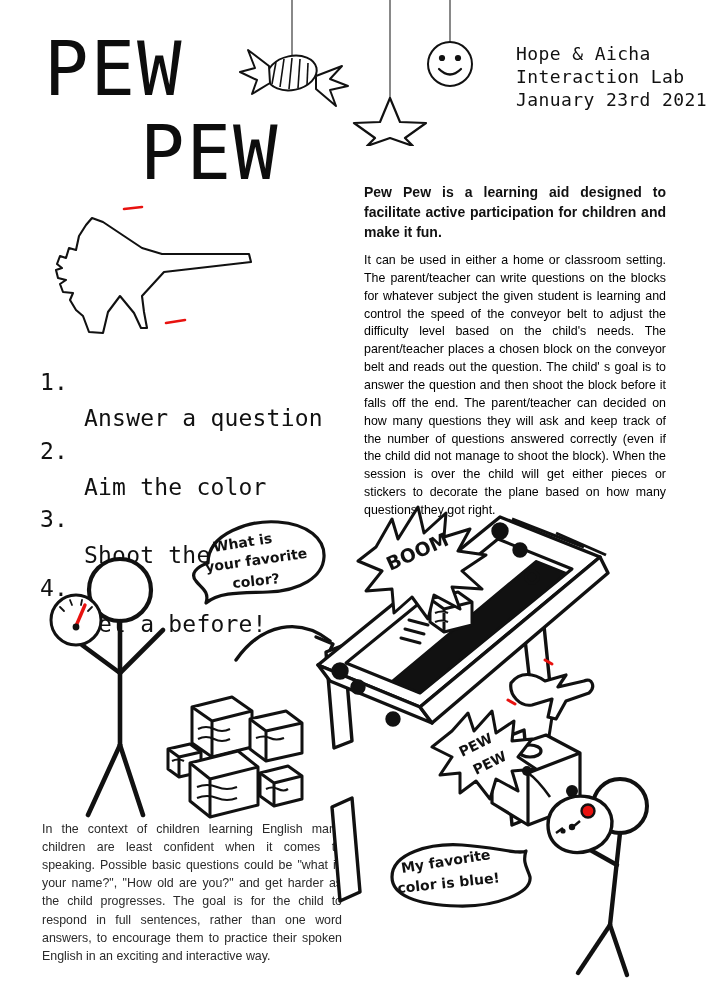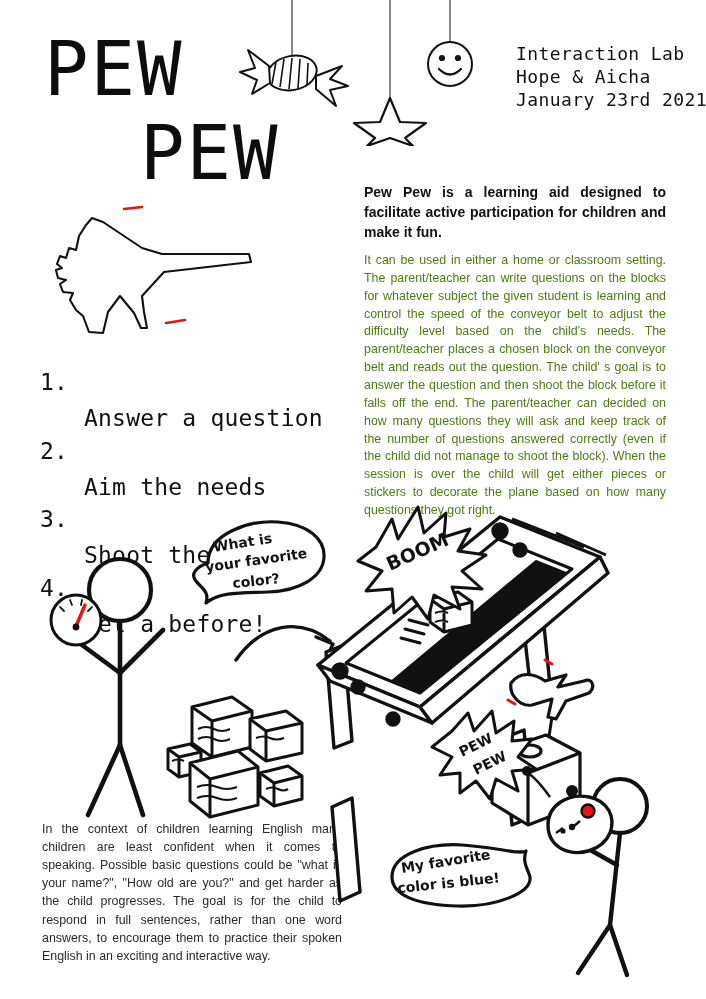--- a/index.html
+++ b/index.html
@@ -43,21 +43,21 @@
   #steps .txt{flex:1;margin-top:36px;}
 
   
   #lead{
     left:364px;top:183px;width:302px;
     font-size:14px;line-height:1.42;font-weight:bold;
     text-align:justify;color:#111;
   }
   #body-copy{
     left:364px;top:252px;width:302px;
-    font-size:12.4px;line-height:1.44;text-align:justify;color:#4d7c0f;
+    font-size:12.4px;line-height:1.44;text-align:justify;color:#000000;
   }
 
   
   #bottom-copy{
     left:42px;top:820px;width:300px;
     font-size:12.4px;line-height:1.46;text-align:justify;color:#2a2a2a;
   }
 
   
   #scene{left:0px;top:495px;width:706px;height:505px;}
@@ -99,22 +99,22 @@
       <circle cx="212" cy="62" r="3.1" fill="#111"></circle>
       <circle cx="228" cy="62" r="3.1" fill="#111"></circle>
       <path d="M209 73 Q220 84 231 73" fill="none" stroke="#111" stroke-width="2.2" stroke-linecap="round"></path>
     </g>
   </svg>
 
   <div class="abs" id="title-pew1">PEW</div>
   <div class="abs" id="title-pew2">PEW</div>
 
   <div class="abs" id="credit">
+    <div>Hope &amp; Aicha</div>
     <div>Interaction Lab</div>
-    <div>Hope &amp; Aicha</div>
     <div>January 23rd 2021</div>
   </div>
 
   <svg class="abs" id="jet" viewBox="0 0 210 150">
     <g fill="none" stroke="#111" stroke-width="2.1" stroke-linejoin="round" stroke-linecap="round">
       <path d="M40 33 L33 44 L30 58 L23 56 L20 66 L14 64 L11 72 L16 76 L10 78 L12 86 L20 88
                L14 92 L17 100 L27 101 L24 108 L30 118 L37 124 L43 140 L57 141 L62 120
                L74 104 L88 121 L95 136 L101 136 L98 120 L96 104 L118 80 L205 70
                L203 62 L116 62 L96 56 L57 30 L46 26 Z"></path>
     </g>
@@ -124,21 +124,21 @@
     </g>
   </svg>
 
   <div class="abs" id="steps">
     <div class="row">
       <span class="num">1.</span>
       <span class="txt">Answer a question</span>
     </div>
     <div class="row">
       <span class="num">2.</span>
-      <span class="txt">Aim the needs</span>
+      <span class="txt">Aim the color</span>
     </div>
     <div class="row">
       <span class="num">3.</span>
       <span class="txt">Shoot the could</span>
     </div>
     <div class="row">
       <span class="num">4.</span>
       <span class="txt">Get a before!</span>
     </div>
   </div>

